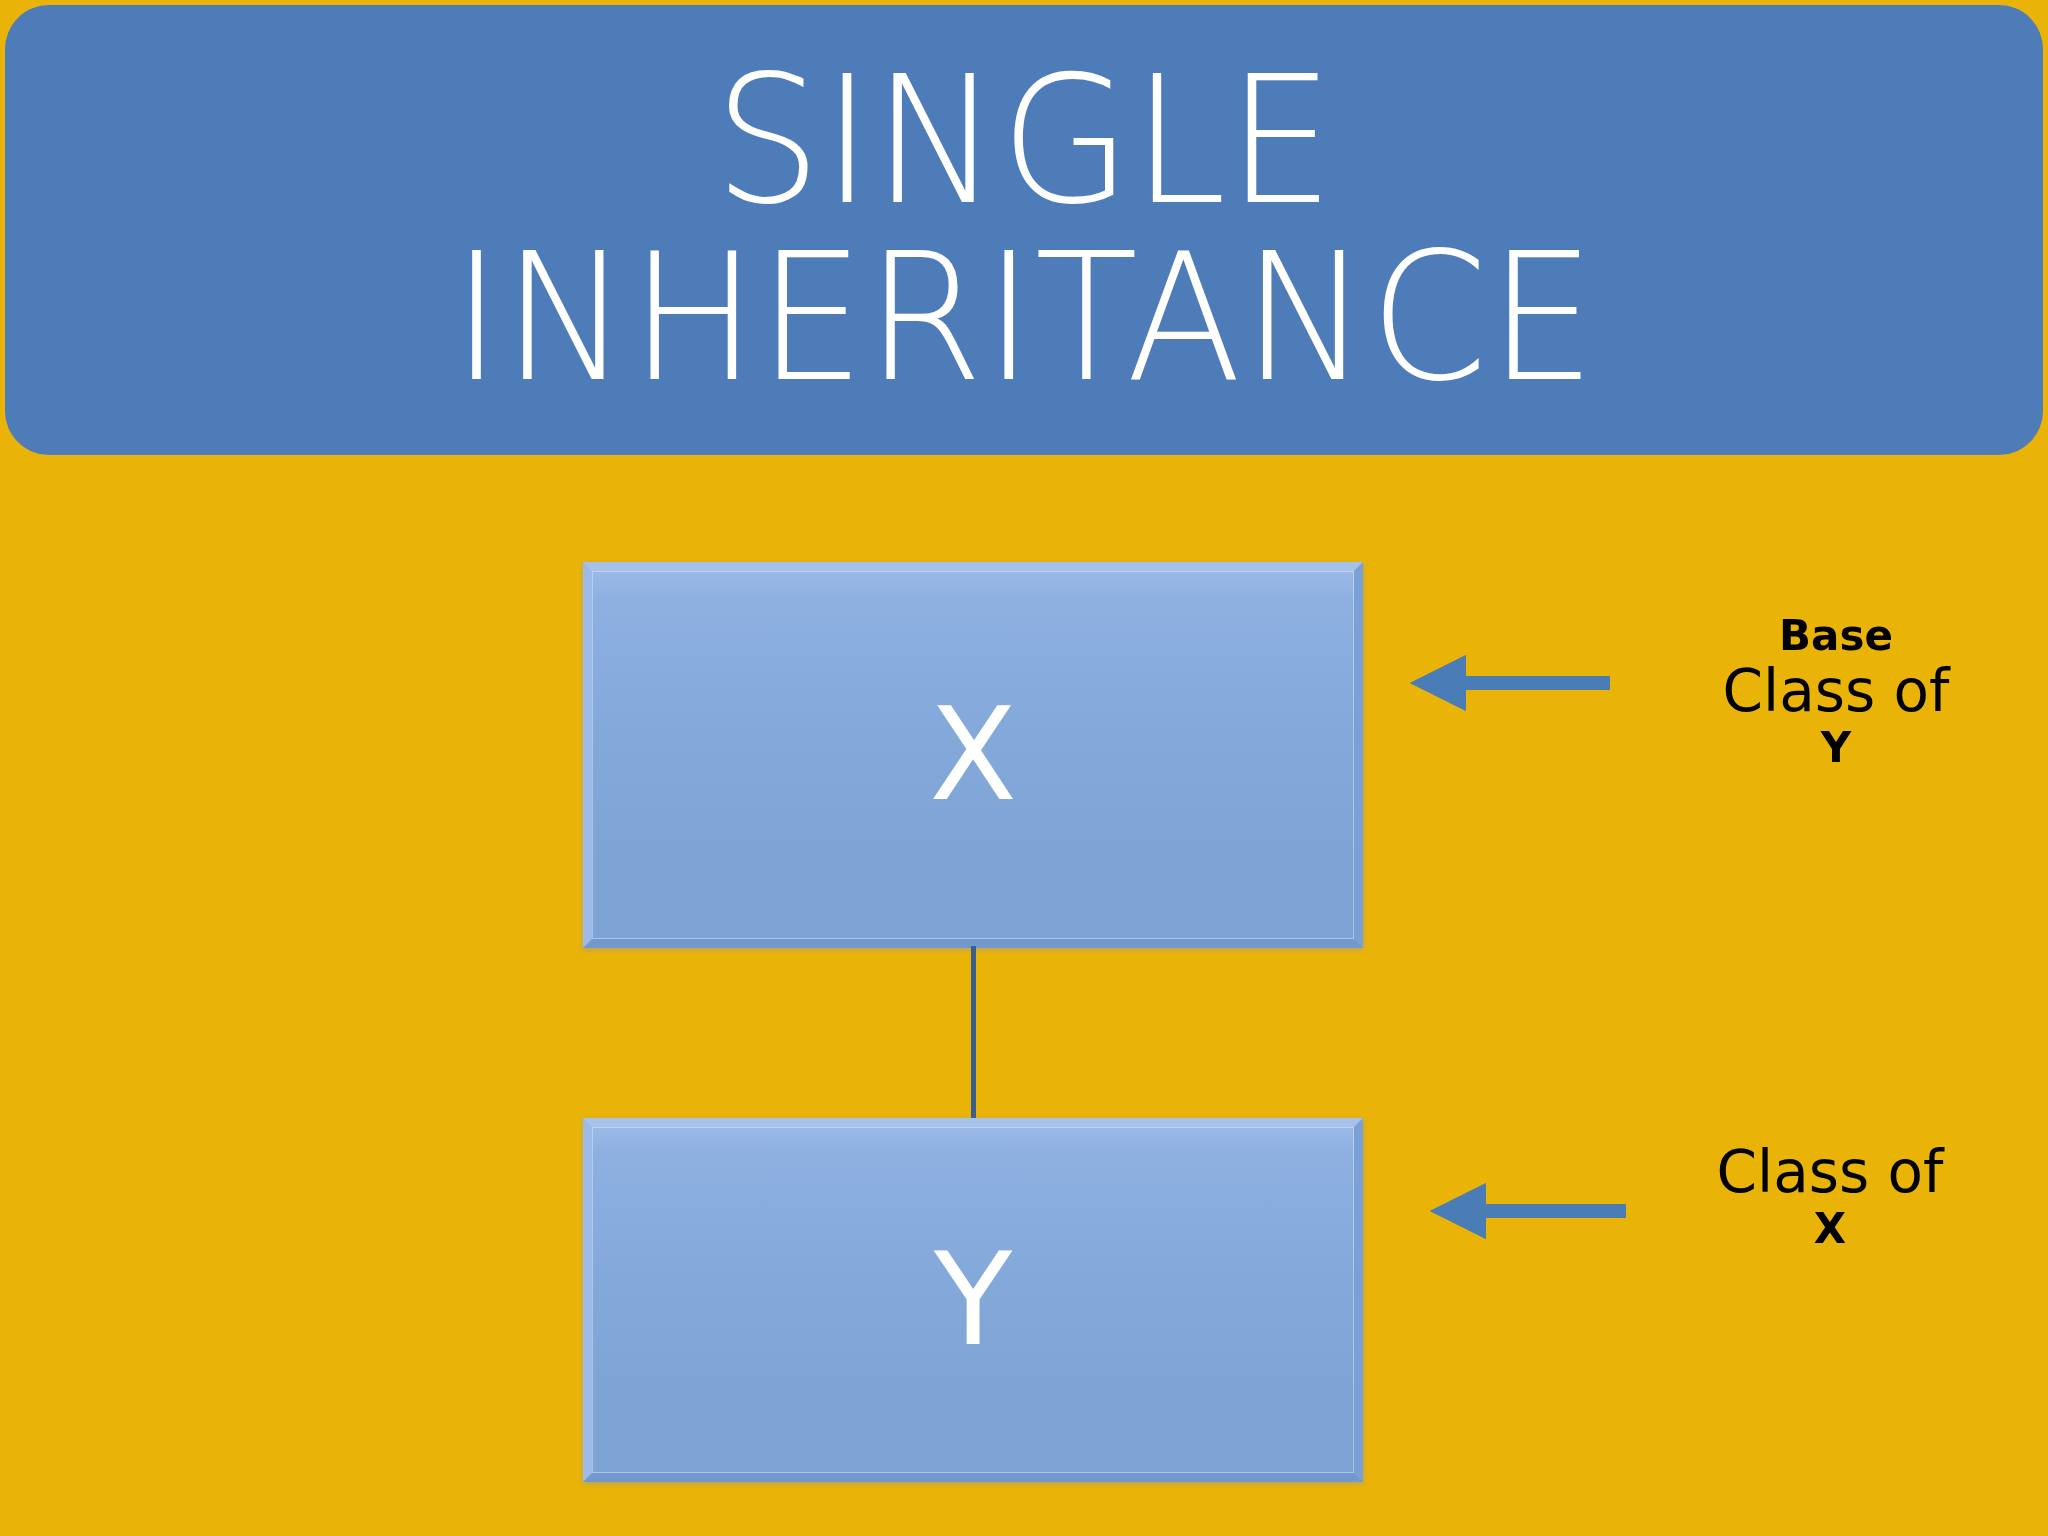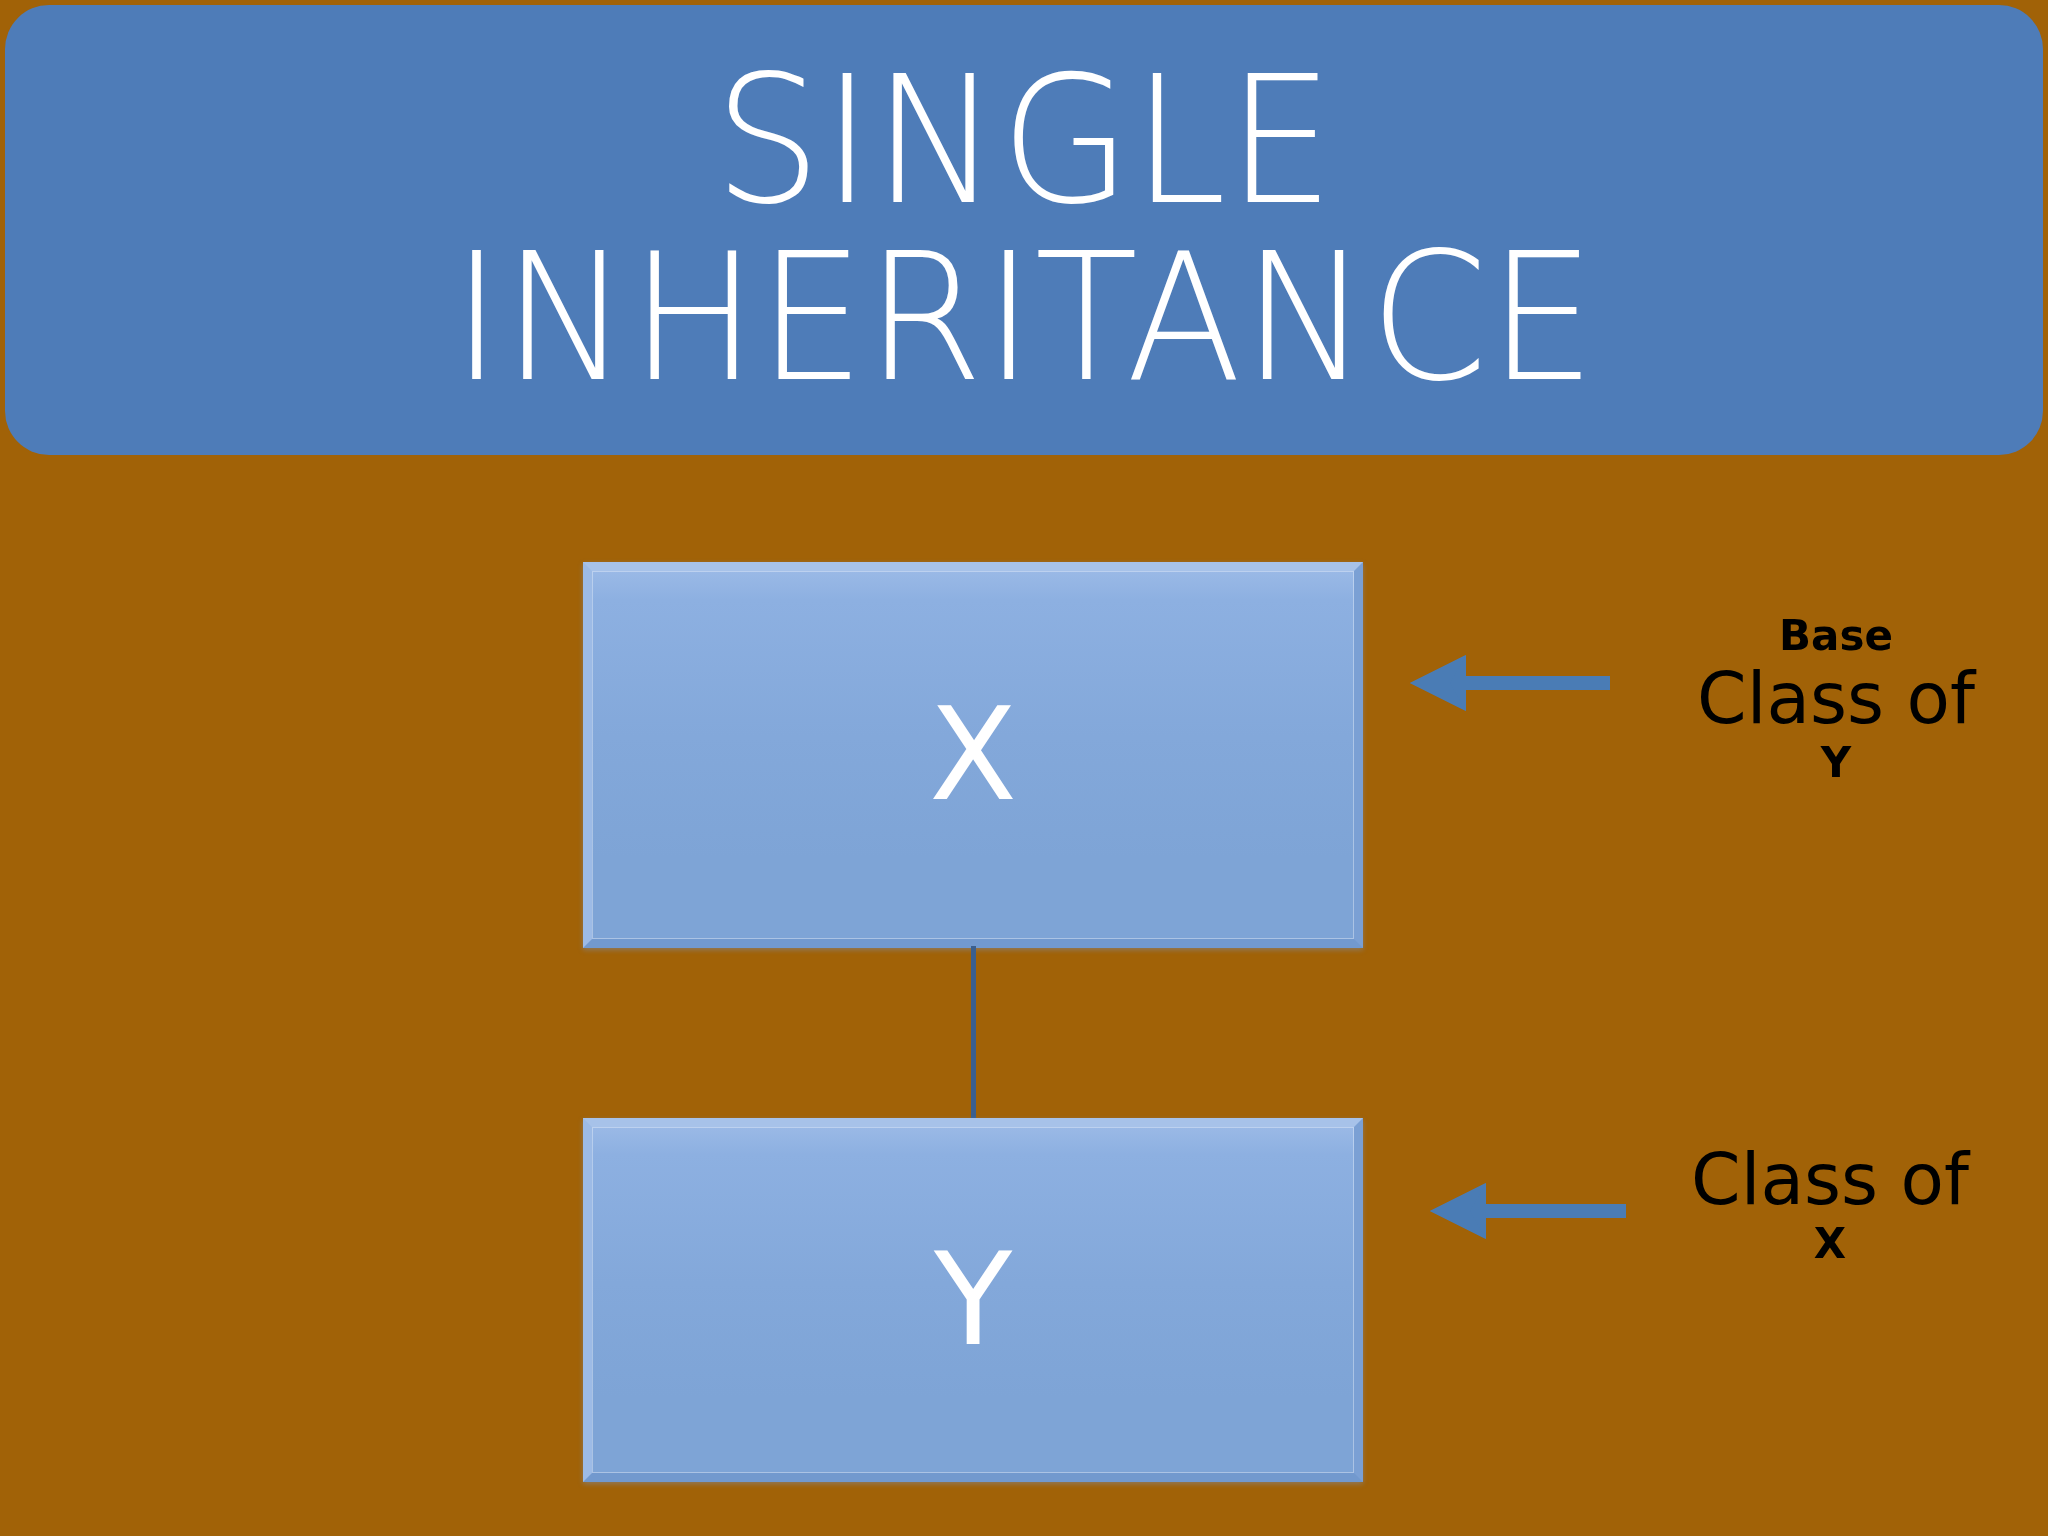--- a/index.html
+++ b/index.html
@@ -5,21 +5,21 @@
 <style>
   html, body {
     margin: 0;
     padding: 0;
     background: #ffffff;
   }
   #canvas {
     position: relative;
     width: 2048px;
     height: 1536px;
-    background: #a16207;
+    background: #eab308;
     overflow: hidden;
     font-family: "Liberation Sans", "DejaVu Sans", sans-serif;
   }
 
   
   #title-banner {
     position: absolute;
     left: 5px;
     top: 5px;
     width: 2038px;
@@ -140,21 +140,21 @@
   }
   .ann-strong {
     display: block;
     font-weight: 700;
     font-size: 42px;
     white-space: nowrap;
   }
   .ann-normal {
     display: block;
     font-weight: 400;
-    font-size: 71px;
+    font-size: 58px;
     white-space: nowrap;
   }
 </style>
 </head>
 <body>
 
 <div id="canvas">
 
   <div id="title-banner">
     <span class="title-line line1">SINGLE</span>

